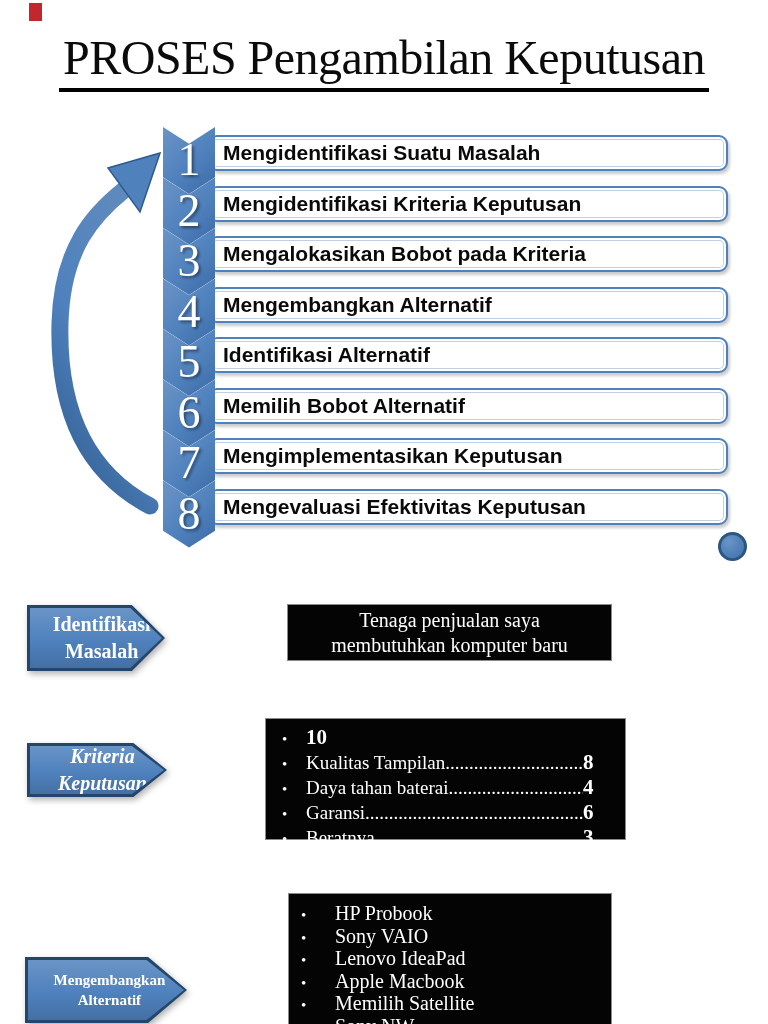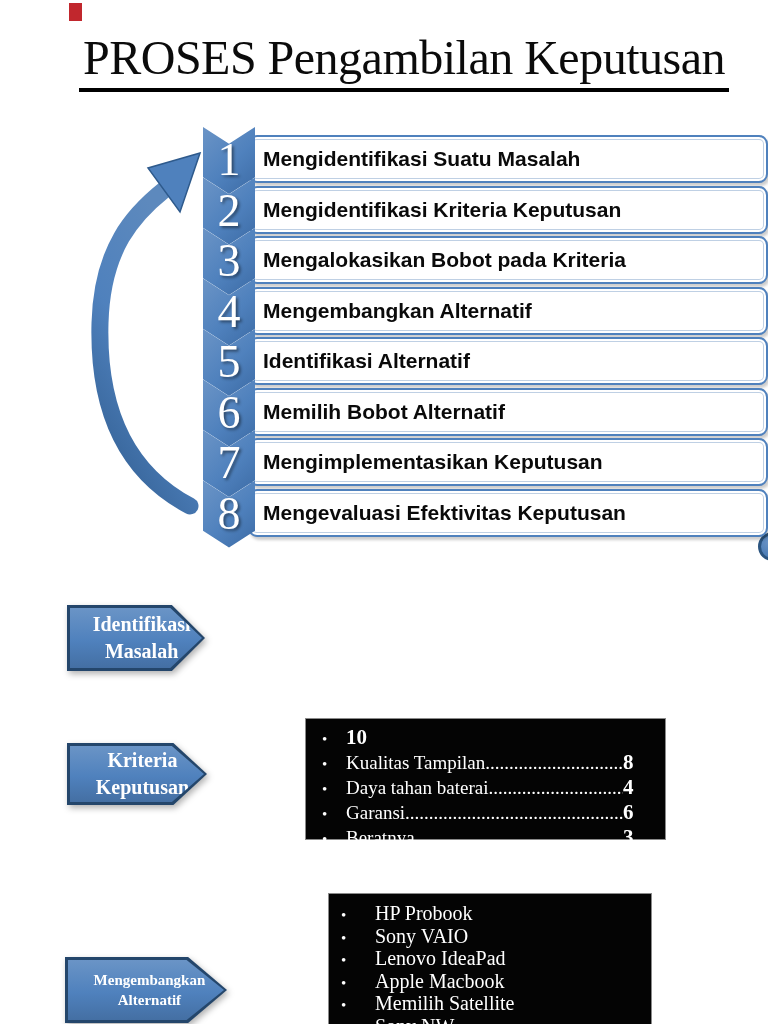--- a/index.html
+++ b/index.html
@@ -1,39 +1,39 @@
 <!DOCTYPE html>
 <html><head>
 <meta charset="utf-8">
 <style>
   html,body{margin:0;padding:0;}
   body{
     width:768px;height:1024px;overflow:hidden;position:relative;
     background:#ffffff;font-family:"Liberation Serif",serif;
   }
-  .slide{position:absolute;inset:0;margin-left:40px;}
+  .slide{position:absolute;inset:0;}
 
   
   .corner-marker{position:absolute;left:29px;top:3px;width:13px;height:18px;background:#c1272d;}
 
   
   .title-wrap{position:absolute;left:0;right:0;top:32px;text-align:center;}
   .title-text{
     display:inline-block;font-size:48px;color:#0b0b0b;letter-spacing:-0.5px;
     border-bottom:4px solid #000;padding:0 4px 3px 4px;line-height:1.1;
   }
 
   
   .loop-arrow{position:absolute;left:30px;top:112px;}
 
   
   .steps{position:absolute;inset:0;}
   .step{position:absolute;left:0;width:768px;height:0;top:calc(135px + var(--i) * 50.5px);}
   .sbox{
-    position:absolute;left:208px;top:0;width:520px;height:48px;box-sizing:border-box;
+    position:absolute;left:208px;top:0;width:520px;height:36px;box-sizing:border-box;
     background:#fff;border:2px solid #4f81bd;border-radius:9px;z-index:2;
     box-shadow:inset 0 0 0 2px #ffffff, inset 0 0 0 3px #bfd0e4, 2px 3px 3px rgba(0,0,0,0.20);
     display:flex;align-items:center;
   }
   .sbox .slabel{
     font-family:"Liberation Sans",sans-serif;font-weight:bold;font-size:21px;
     color:#0a0a0a;padding-left:13px;white-space:nowrap;
   }
   .chev{
     position:absolute;left:163px;top:-8px;width:52px;height:67px;z-index:3;
@@ -58,21 +58,21 @@
   .pent{position:absolute;filter:drop-shadow(2px 3px 3px rgba(0,0,0,0.30));}
   .pent-border{position:absolute;inset:0;background:#24466b;
     clip-path:polygon(0 0,76% 0,100% 50%,76% 100%,0 100%);}
   .pent-fill{position:absolute;inset:3px;
     background:linear-gradient(180deg,#6a94c6,#4f81bd 55%,#446fa3);
     clip-path:polygon(0 0,76% 0,100% 50%,76% 100%,0 100%);
     display:flex;align-items:center;justify-content:center;text-align:center;
     color:#fff;font-weight:bold;line-height:1.35;padding-right:18%;box-sizing:border-box;padding-left:36px;
   }
   .pent-a{left:27px;top:605px;width:138px;height:66px;font-size:20px;}
-  .pent-b{left:27px;top:743px;width:140px;height:62px;font-size:20px;}
+  .pent-b{left:27px;top:743px;width:140px;height:54px;font-size:20px;font-style:italic;}
   .pent-c{left:25px;top:957px;width:162px;height:66px;font-size:15px;}
 
   
   .bbox{position:absolute;background:#040404;border:1px solid #8a8a8a;box-sizing:border-box;color:#fff;}
   .bb-a{left:287px;top:604px;width:325px;height:57px;display:flex;flex-direction:column;
     align-items:center;justify-content:center;font-size:20px;line-height:25px;text-align:center;}
   .bb-b{left:265px;top:718px;width:361px;height:122px;display:flex;flex-direction:column;
     justify-content:space-around;padding:6px 12px 6px 16px;}
   .krow{display:flex;align-items:baseline;font-size:19px;}
   .kb{width:24px;font-size:15px;flex:none;}
@@ -164,20 +164,24 @@
       <div class="num">8</div>
     </div>
   </div>
 
   <div class="end-dot"></div>
 
   <div class="pent pent-a">
     <div class="pent-border"></div>
     <div class="pent-fill">Identifikasi Masalah</div>
   </div>
+  <div class="bbox bb-a">
+    <div>Tenaga penjualan saya</div>
+    <div>membutuhkan komputer baru</div>
+  </div>
 
   <div class="pent pent-b">
     <div class="pent-border"></div>
     <div class="pent-fill">Kriteria Keputusan</div>
   </div>
   <div class="bbox bb-b">
     <div class="krow">
       <span class="kb">•</span>
       <span class="ks">10</span>
     </div>

